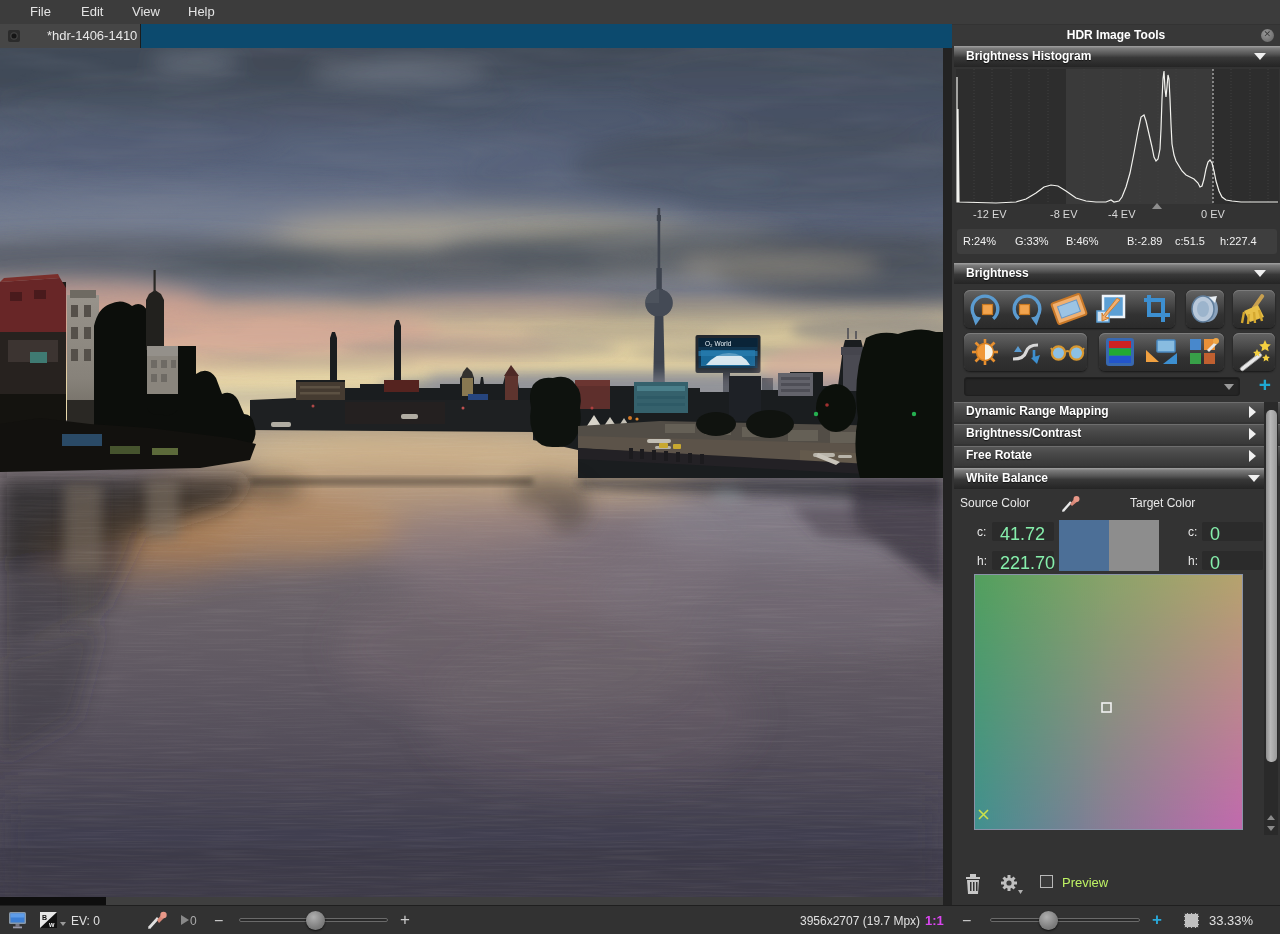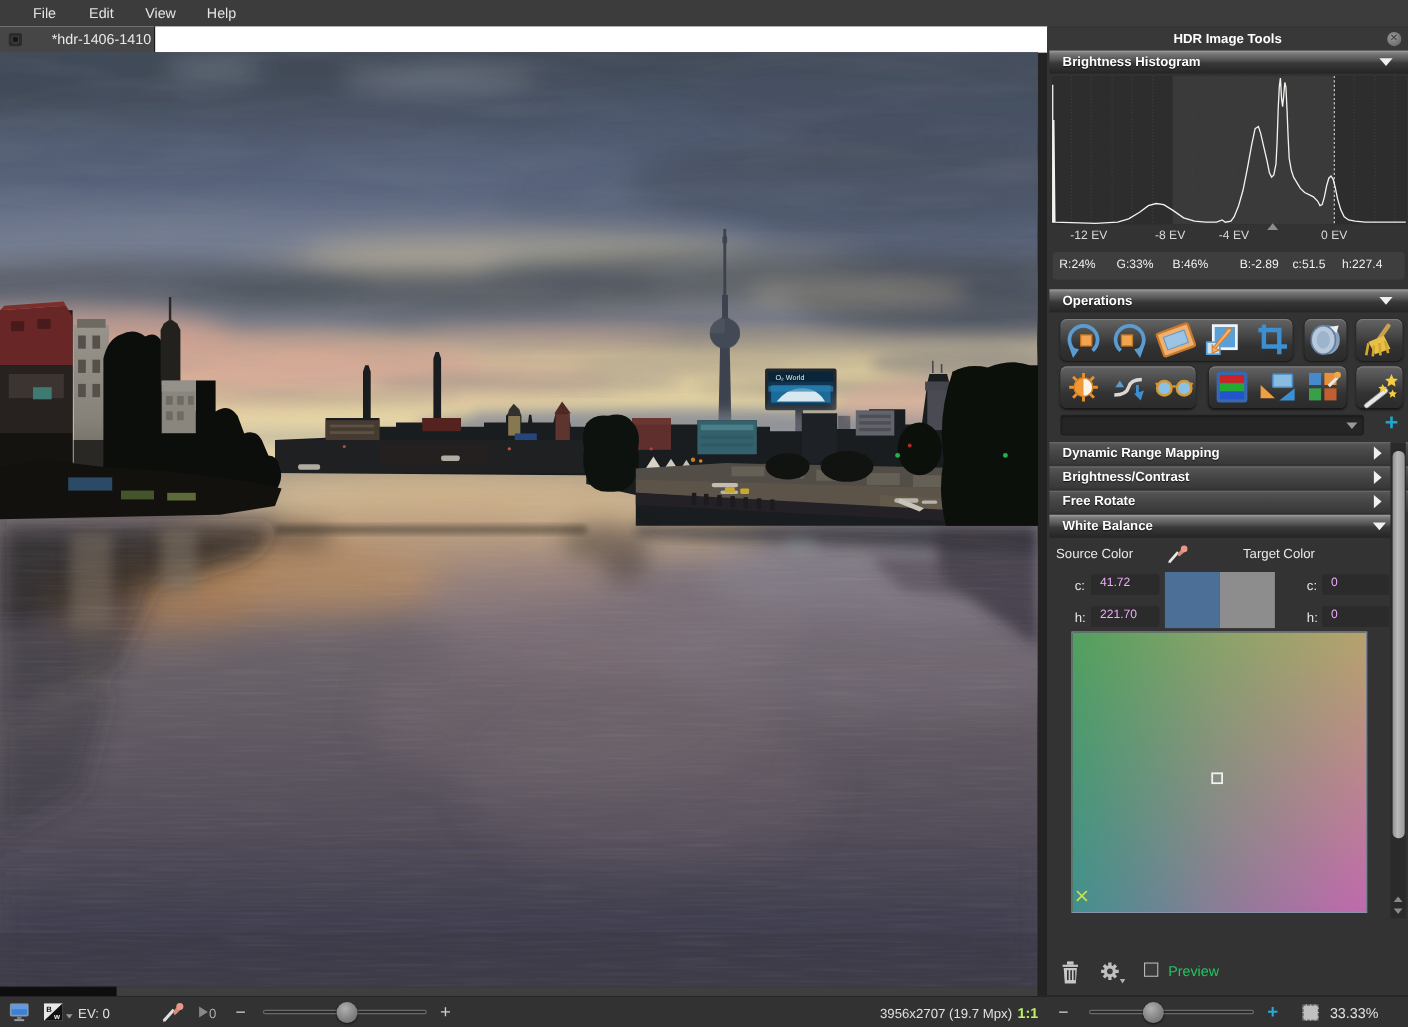--- a/index.html
+++ b/index.html
@@ -1,20 +1,20 @@
 <!DOCTYPE html>
 <html><head>
 <meta charset="utf-8">
 <style>
 * { margin:0; padding:0; box-sizing:border-box; }
 html,body { width:1280px; height:934px; overflow:hidden; background:#333; font-family:"Liberation Sans",sans-serif; }
 .abs { position:absolute; }
 #menubar { left:0; top:0; width:1280px; height:24px; background:#3c3c3c; color:#e4e4e4; font-size:13px; }
 #menubar span { position:absolute; top:4px; }
-#tabbar { left:0; top:24px; width:952px; height:24px; background:#ffffff; }
+#tabbar { left:0; top:24px; width:952px; height:24px; background:#0c4a6e; }
 #tab { position:absolute; left:0; top:0; width:141px; height:24px; background:#464646; border-right:1px solid #1c1c1c; }
 #tabico { position:absolute; left:8px; top:6px; width:12px; height:12px; background:#2b2b2b; border-radius:2px; }
 #tabico:after { content:""; position:absolute; left:2px; top:2px; width:8px; height:8px; border-radius:50%; background:#151515; box-shadow:inset 0 0 0 1.5px #3e3e3e; }
 #tabtxt { position:absolute; left:47px; top:4px; font-size:13px; color:#e8e8e8; }
 #photo { left:0; top:48px; width:943px; height:849px; }
 #gapstrip { left:943px; top:48px; width:9px; height:857px; background:#232323; }
 #hscroll { left:0; top:897px; width:943px; height:8px; background:#3f3f3f; }
 #hthumb { position:absolute; left:0; top:0; width:106px; height:8px; background:#0e0e0e; }
 #panel { left:952px; top:25px; width:328px; height:880px; background:#333333; }
 #ptitle { left:952px; top:25px; width:328px; height:21px; background:#383838; color:#fff; font-weight:bold; font-size:12px; text-align:center; line-height:21px; }
@@ -33,21 +33,21 @@
 #ophead { left:954px; top:263px; width:326px; height:21px; }
 .btn { position:absolute; border-radius:6px; background:linear-gradient(180deg,#646464 0%,#4a4a4a 35%,#323232 65%,#2b2b2b 100%); box-shadow:inset 0 1px 0 #7c7c7c, 0 1px 2px #161616; }
 #dropdown { left:964px; top:377px; width:276px; height:19px; background:#252525; border:1px solid #1f1f1f; border-radius:3px; box-shadow:inset 0 1px 2px #191919; }
 #ddarrow { left:1224px; top:384px; border-left:5px solid transparent; border-right:5px solid transparent; border-top:6px solid #9a9a9a; width:0; height:0; }
 #plusbtn { left:1254px; top:374px; width:22px; height:22px; color:#1fa7d2; font-size:21px; font-weight:bold; line-height:22px; text-align:center; }
 .expander { left:954px; width:363px; height:20px; background:linear-gradient(180deg,#585858 0%,#484848 40%,#3e3e3e 75%,#383838 100%); box-shadow:inset 0 1px 0 #6e6e6e; color:#fff; font-weight:bold; font-size:12px;text-align:center; }
 .expander .t { position:absolute; left:12px; top:2px; text-shadow:0 1px 1px #111; }
 #wbhead { left:954px; top:468px; width:312px; height:21px; }
 #wbarea { left:954px; top:489px; width:312px; height:346px; background:#333333; }
 .wblabel { position:absolute; color:#e8e8e8; font-size:12px; }
-.inbox { position:absolute; background:#2b2b2b; border-radius:2px; color:#f0abfc; font-size:11px; padding:2px 0 0 8px; height:19px; }
+.inbox { position:absolute; background:#2b2b2b; border-radius:2px; color:#86efac; font-size:18px; padding:2px 0 0 8px; height:19px; }
 #gradsq { left:974px; top:574px; width:269px; height:256px; border:1px solid #8a93a8; }
 #botrow { left:952px; top:835px; width:328px; height:70px; background:#333333; }
 #statusbar { left:0; top:905px; width:1280px; height:29px; background:#323232; border-top:1px solid #1f1f1f; color:#e0e0e0; font-size:12px;text-align:center; }
 #statusbar span { position:absolute; }
 .slider-track { position:absolute; height:4px; background:#2a2a2a; border:1px solid #6a6a6a; border-radius:2px; }
 .slider-knob { position:absolute; width:19px; height:19px; border-radius:50%; background:radial-gradient(circle at 40% 32%, #b0b0b0, #7f7f7f 60%, #6a6a6a); box-shadow:0 1px 2px #111; }
 #vscroll { left:1264px; top:402px; width:14px; height:433px; background:#2a2a2a; }
 #vthumb { position:absolute; left:1.5px; top:8px; width:11px; height:352px; border-radius:5px; background:linear-gradient(90deg,#8e8e8e,#b8b8b8 40%,#9a9a9a); }
 </style>
 </head>
@@ -429,21 +429,21 @@
 <div class="abs" id="statsrow">
   <span style="left:6px">R:24%</span>
     <span style="left:58px">G:33%</span>
     <span style="left:109px">B:46%</span>
     <span style="left:170px">B:-2.89</span>
     <span style="left:218px">c:51.5</span>
     <span style="left:263px">h:227.4</span>
 </div>
 
 <div class="abs ghead" id="ophead">
-    <span class="t">Operations</span>
+    <span class="t">Brightness</span>
     <div class="arrow-d abs" style="left:300px;top:7px"></div>
   </div>
 <div class="abs" id="opicons">
 <div class="btn" style="left:964px;top:290px;width:211px;height:38px"></div>
 <div class="btn" style="left:1186px;top:290px;width:38px;height:38px"></div>
 <div class="btn" style="left:1233px;top:290px;width:42px;height:38px"></div>
 <div class="btn" style="left:964px;top:333px;width:123px;height:38px"></div>
 <div class="btn" style="left:1099px;top:333px;width:125px;height:38px"></div>
 <div class="btn" style="left:1233px;top:333px;width:42px;height:38px"></div>
 <svg class="abs" style="left:952px;top:285px" width="328" height="95" viewBox="0 0 328 95">
@@ -632,21 +632,21 @@
 <line x1="47" y1="5" x2="47" y2="21"></line>
         <line x1="39" y1="13" x2="55" y2="13"></line>
 <line x1="41.5" y1="7.5" x2="52.5" y2="18.5"></line>
         <line x1="41.5" y1="18.5" x2="52.5" y2="7.5"></line>
 </g>
 </g>
 <circle cx="47" cy="13" r="2.6" fill="#3a3a3a"></circle>
 <path d="M56,20 l5,0 -2.5,4 Z" fill="#b0b0b0"></path>
 </svg>
 <div class="abs" style="left:1040px;top:875px;width:13px;height:13px;border:1.5px solid #b8b8b8;background:#3a3a3a"></div>
-<div class="abs" style="left:1062px;top:875px;color:#22c55e;font-size:13px">Preview</div>
+<div class="abs" style="left:1062px;top:875px;color:#bef264;font-size:13px">Preview</div>
 <div class="abs" id="vscroll">
     <div id="vthumb"></div>
   <div class="abs" style="left:3px;top:413px;width:0;height:0;border-left:4px solid transparent;border-right:4px solid transparent;border-bottom:5px solid #8a8a8a"></div>
   <div class="abs" style="left:3px;top:424px;width:0;height:0;border-left:4px solid transparent;border-right:4px solid transparent;border-top:5px solid #8a8a8a"></div>
 </div>
 
 <div class="abs" id="statusbar">
 <svg class="abs" style="left:8px;top:6px" width="20" height="17" viewBox="0 0 20 17">
 <rect x="1" y="0" width="17" height="12" rx="1.5" fill="#8898a8"></rect>
 <rect x="2.5" y="1.5" width="14" height="9" fill="#3d7fd4"></rect>
@@ -668,20 +668,20 @@
 <circle cx="17.5" cy="5" r="3.2" fill="#e89888"></circle>
 <path d="M2,19 l3,-1.2 -1.8,-1.8 Z" fill="#e0e0e0"></path>
 </svg>
 <div class="abs" style="left:181px;top:9px;width:0;height:0;border-top:5.5px solid transparent;border-bottom:5.5px solid transparent;border-left:8px solid #888"></div>
 <span style="left:190px;top:8px;color:#aaa">0</span>
 <span style="left:214px;top:6px;font-size:16px;color:#ccc">−</span>
 <div class="slider-track" style="left:239px;top:12px;width:149px"></div>
 <div class="slider-knob" style="left:306px;top:5px"></div>
 <span style="left:400px;top:4px;font-size:17px;color:#ccc">+</span>
 <span style="left:800px;top:8px">3956x2707 (19.7 Mpx)</span>
-<span style="left:925px;top:7px;font-weight:bold;color:#bef264;font-size:13px">1:1</span>
+<span style="left:925px;top:7px;font-weight:bold;color:#d946ef;font-size:13px">1:1</span>
 <span style="left:962px;top:6px;font-size:16px;color:#ccc">−</span>
 <div class="slider-track" style="left:990px;top:12px;width:150px"></div>
 <div class="slider-knob" style="left:1039px;top:5px"></div>
 <span style="left:1152px;top:4px;font-size:17px;color:#2aa8d8;font-weight:bold">+</span>
 <div class="abs" style="left:1184px;top:7px;width:15px;height:15px;background:#c0c0c0;border:1.5px dashed #444"></div>
 <span style="left:1209px;top:7px;font-size:13px">33.33%</span>
 </div>
 
 </body></html>

